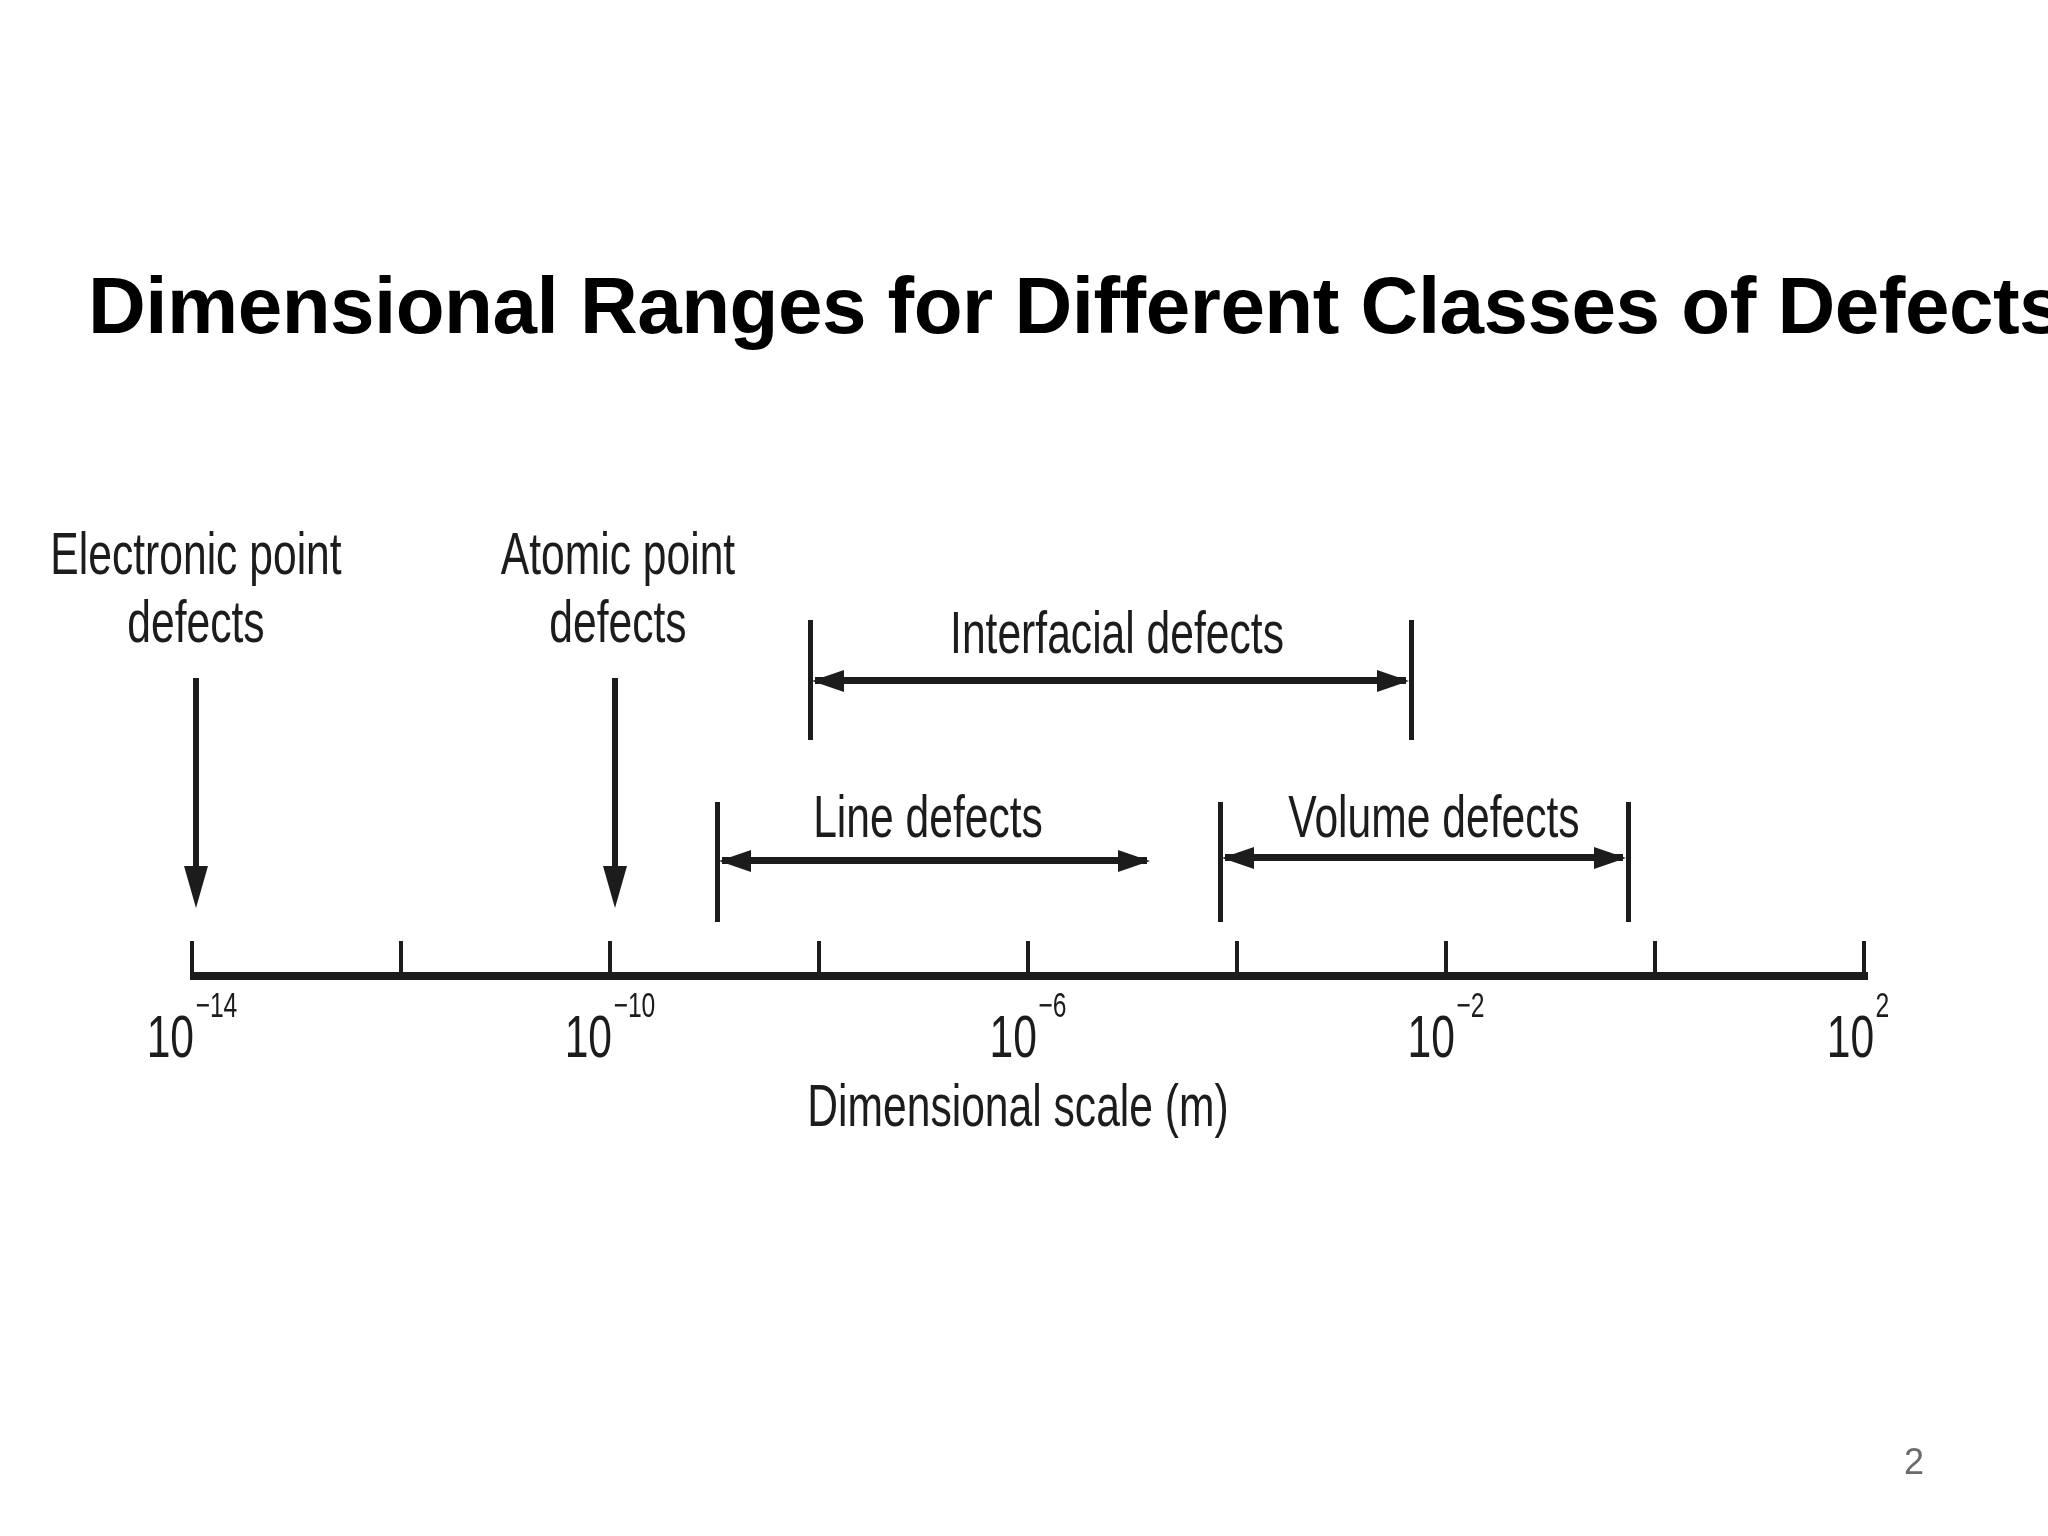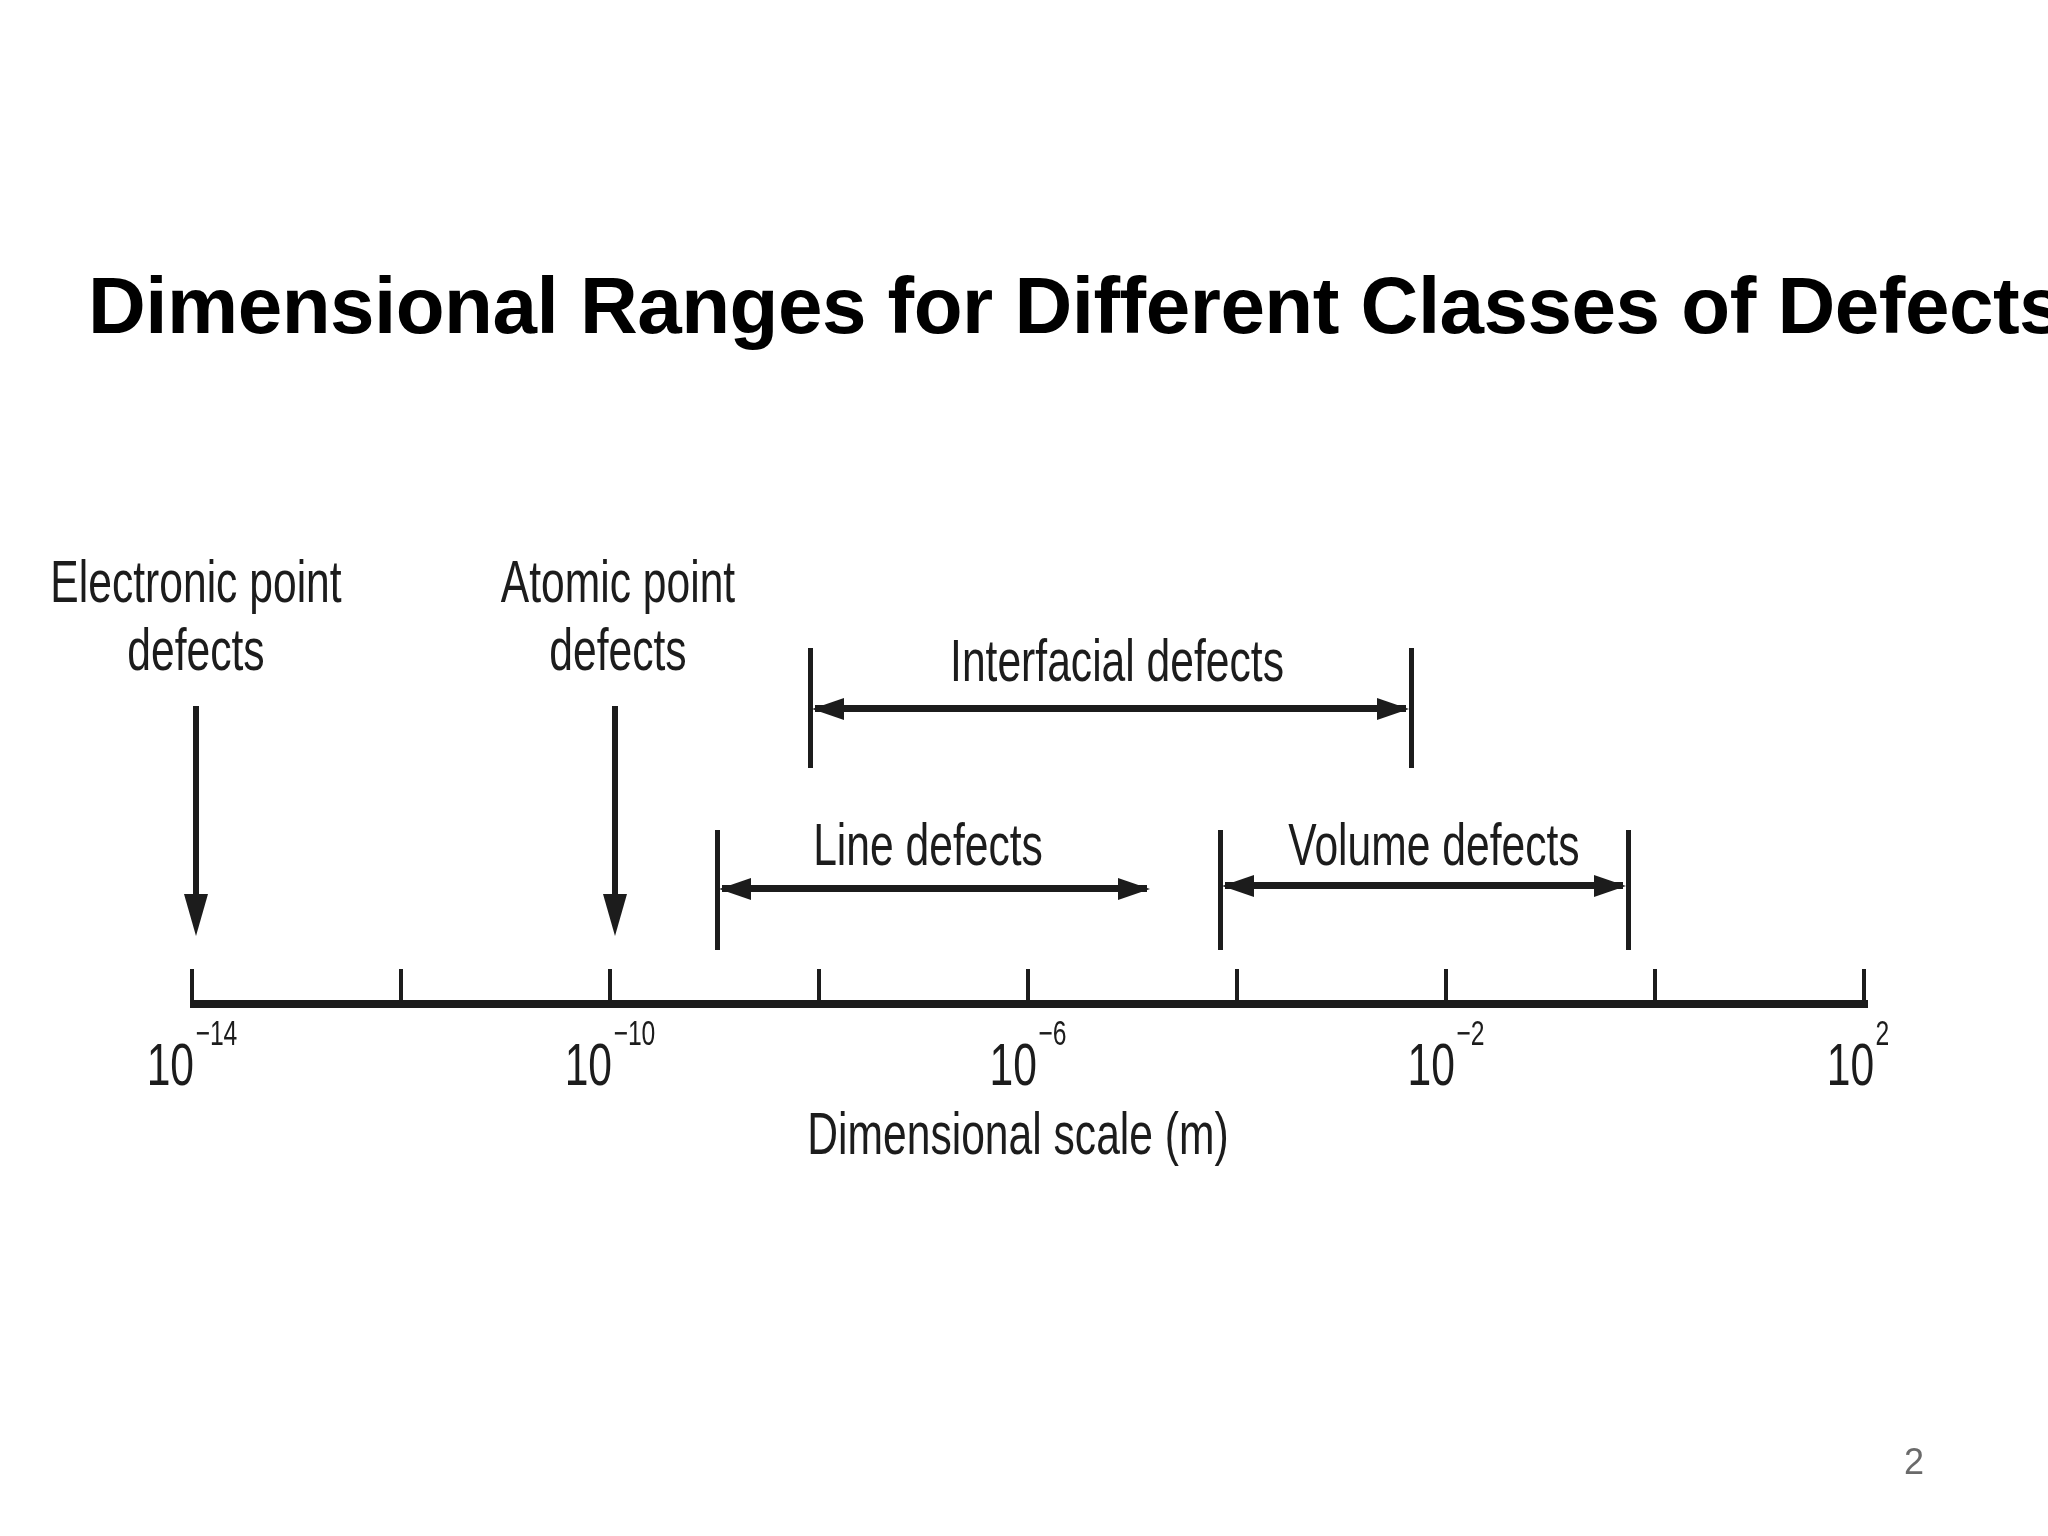--- a/index.html
+++ b/index.html
@@ -51,21 +51,21 @@
   
   .page-num{position:absolute;left:1904px;top:1442px;font-size:36px;line-height:40px;color:#6a6a6a;}
 </style>
 </head>
 <body>
 
 <div style="position:absolute;inset:0;">
 
   <h1 class="slide-title">Dimensional Ranges for Different Classes of Defects</h1>
 
-  <div style="position:absolute;inset:0;margin-top:28px;">
+  <div style="position:absolute;inset:0;">
 
     <div class="fig-text two-line" style="left:196px;top:520px;">
       <div>Electronic point</div>
       <div>defects</div>
     </div>
 
     <div class="fig-text two-line" style="left:618px;top:520px;">
       <div>Atomic point</div>
       <div>defects</div>
     </div>

